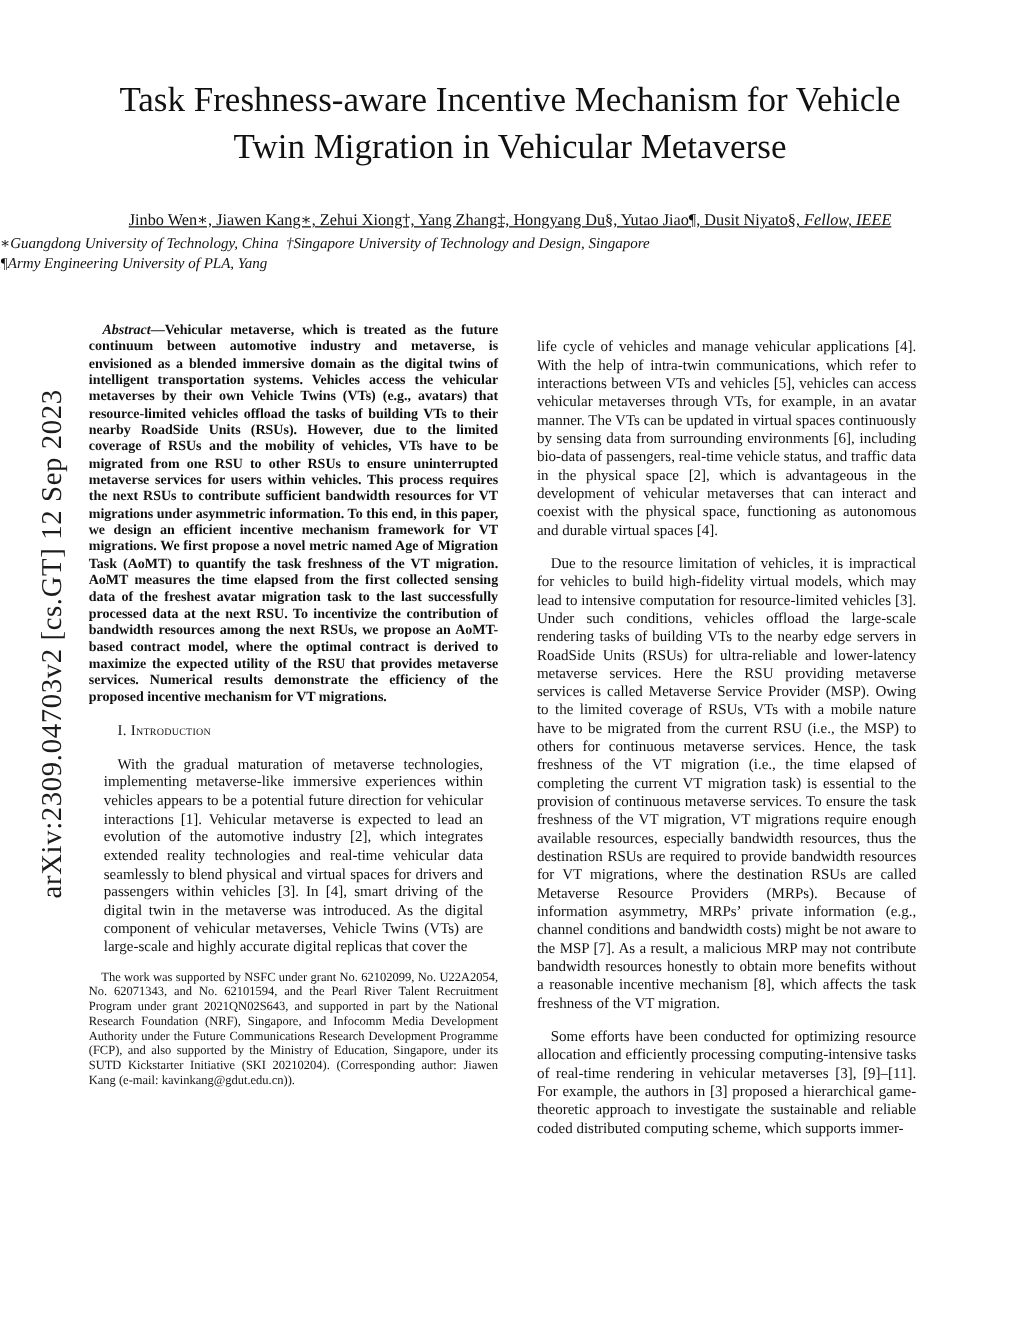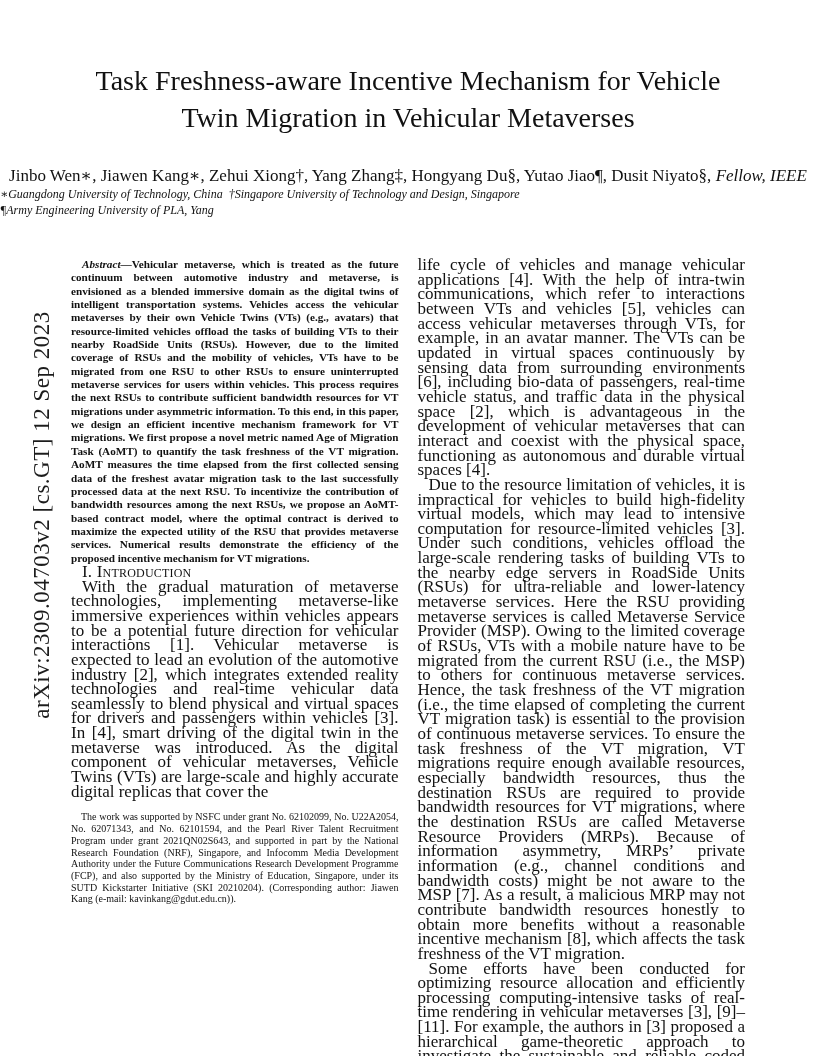--- a/index.html
+++ b/index.html
@@ -30,22 +30,23 @@
     margin: 62px auto 0 auto;
     width: 630px;
     text-align: center;
     font-size: 28px;
     line-height: 37px;
     font-weight: 400;
   }
   .authors {
     margin-top: 32px;
     text-align: center;
-    font-size: 17px;
+    font-size: 13px;
     line-height: 16px;
+    text-decoration: underline;
   }
   .authors .fellow { font-style: italic; }
   .affiliations {
     margin-top: 3px;
     text-align: left;
     font-style: italic;
     font-size: 12px;
     line-height: 15.5px;
   }
   .columns {
@@ -70,41 +71,41 @@
   .abstract .label, .index-terms .label { font-style: italic; }
   .section-heading {
     text-indent: 0;
     font-variant: small-caps;
     font-weight: 400;
     font-size: 13px;
     letter-spacing: 0.2px;
     margin: 16px 0 11px 0;
   }
   .body-para {
-    font-size: 17px;
+    font-size: 12px;
     line-height: 14.65px;
-    margin: 0;
+    margin: 12px;
     text-indent: 11px;
   }
   .body-para.no-indent { text-indent: 0; }
   .footnote {
     font-size: 10px;
     line-height: 11.7px;
     margin: 12px 0 0 0;
     text-indent: 10px;
   }
 </style>
 </head>
 <body>
 
 <div class="page">
 
   <div class="arxiv-watermark">arXiv:2309.04703v2  [cs.GT]  12 Sep 2023</div>
 
-  <h1 class="title">Task Freshness-aware Incentive Mechanism for Vehicle Twin Migration in Vehicular Metaverses</h1>
+  <h1 class="title">Task Freshness-aware Incentive Mechanism for Vehicle Twin Migration in Vehicular Metaverse</h1>
 
   <div class="authors"><span>Jinbo Wen∗, Jiawen Kang∗, Zehui Xiong†, Yang Zhang‡, Hongyang Du§, Yutao Jiao¶, Dusit Niyato§, </span><span class="fellow">Fellow, IEEE</span></div>
 
   <div class="affiliations">
     <div>∗Guangdong University of Technology, China †Singapore University of Technology and Design, Singapore</div>
     <div>¶Army Engineering University of PLA, Yang</div>
   </div>
 
   <div class="columns">
 

